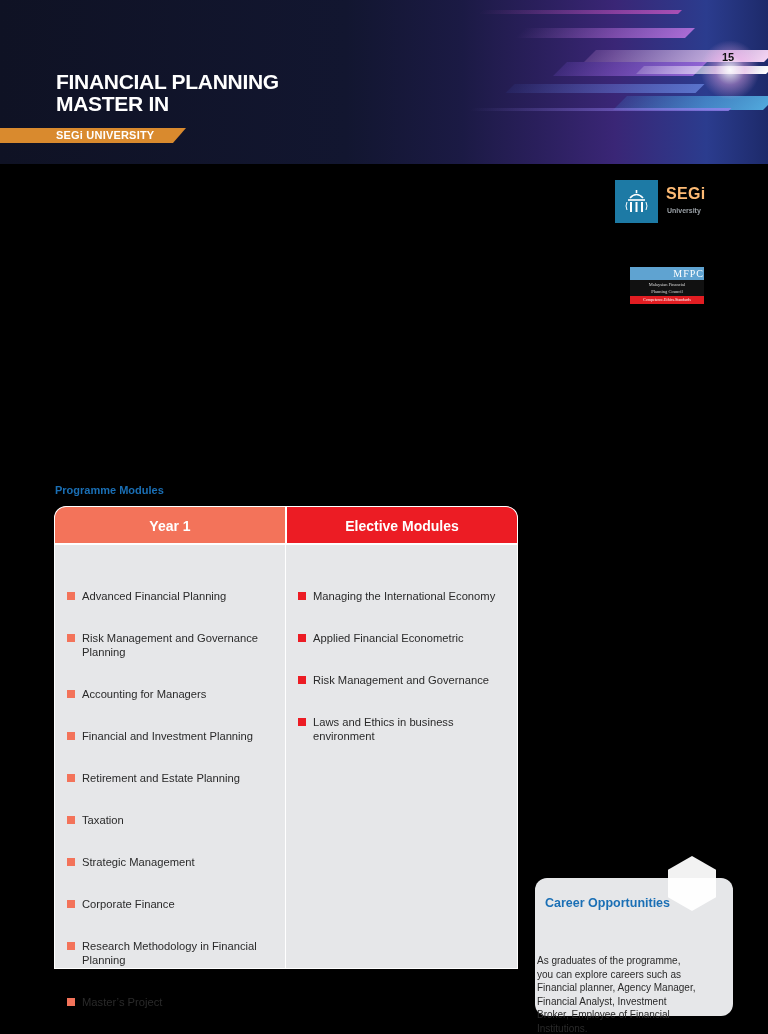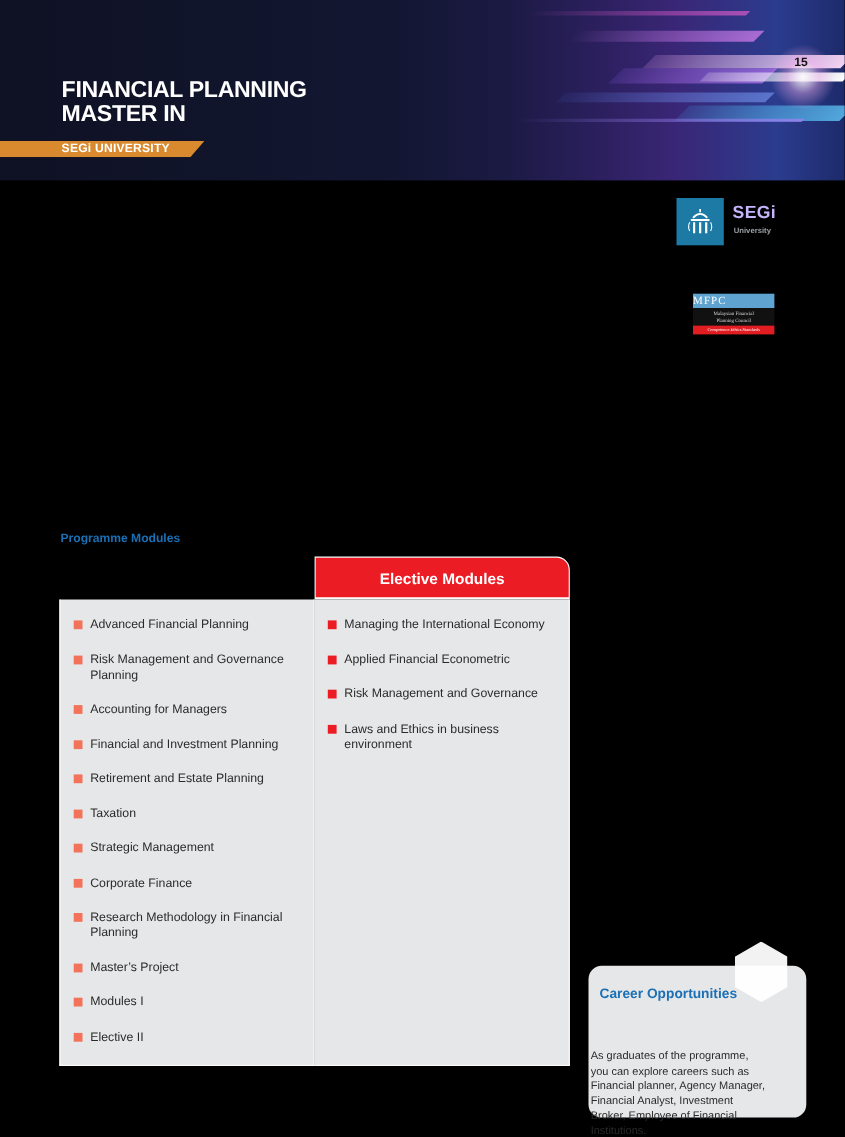--- a/index.html
+++ b/index.html
@@ -32,42 +32,42 @@
   .uni-tag span { position: absolute; left: 56px; top: 1px; color: #fff; font-size: 11px; font-weight: bold; letter-spacing: 0.2px; }
 
   .body-text { position: absolute; left: 54px; top: 160px; width: 464px; color: #0b0d14; font-size: 10px; line-height: 17px; }
   .body-text .line { height: 17px; white-space: nowrap; overflow: hidden; }
   .body-text .gap { height: 16px; }
 
   .accred-label { position: absolute; left: 640px; top: 162px; width: 70px; height: 8px; color: #0a0a0a; font-size: 8px; text-align: right; }
   .segi-logo { position: absolute; left: 615px; top: 180px; width: 100px; height: 43px; }
   .segi-box { position: absolute; left: 0; top: 0; width: 43px; height: 43px; background: #1d7aa5; }
   .segi-box svg { position: absolute; left: 8px; top: 8px; }
-  .segi-word { position: absolute; left: 51px; top: 5px; font-size: 16px; font-weight: bold; color: #c4b5fd; letter-spacing: 0.3px; }
+  .segi-word { position: absolute; left: 51px; top: 5px; font-size: 16px; font-weight: bold; color: #fdba74; letter-spacing: 0.3px; }
   .segi-sub { position: absolute; left: 52px; top: 27px; font-size: 7px; font-weight: bold; color: #9aa0a6; }
   .member-label { position: absolute; left: 660px; top: 250px; width: 50px; height: 8px; color: #0a0a0a; font-size: 8px; text-align: right; }
   .mfpc { position: absolute; left: 630px; top: 267px; width: 74px; height: 37px; }
-  .mfpc-top { height: 13px; background: #5fa3d1; color: #fff; font-family: "Liberation Serif", serif; font-size: 10px; text-align: left; line-height: 13px; letter-spacing: 1px; }
+  .mfpc-top { height: 13px; background: #5fa3d1; color: #fff; font-family: "Liberation Serif", serif; font-size: 10px; text-align: right; line-height: 13px; letter-spacing: 1px; }
   .mfpc-mid { height: 16px; background: #111; color: #ddd; font-family: "Liberation Serif", serif; font-size: 4.5px; text-align: center; line-height: 7px; padding-top: 1px; }
   .mfpc-bot { height: 8px; background: #e21d22; color: #fff; font-family: "Liberation Serif", serif; font-size: 4px; text-align: center; line-height: 8px; }
 
   .modules-heading { position: absolute; left: 55px; top: 484px; color: #1a6fb5; font-size: 11px; font-weight: bold; }
 
   .table { position: absolute; left: 54px; top: 506px; width: 464px; height: 463px; }
   .col { position: absolute; top: 0; height: 463px; }
   .col-left { left: 0; width: 232px; }
   .col-right { left: 232px; width: 232px; }
   .col-head { height: 39px; border: 1px solid #fff; border-bottom: 2px solid #fff; color: #fff; font-weight: bold; font-size: 14px; text-align: center; line-height: 38px; }
   .col-left .col-head { background: #f3735a; border-radius: 12px 0 0 0; }
   .col-right .col-head { background: #ec1c24; border-radius: 0 12px 0 0; }
   .col-body { position: absolute; top: 39px; left: 0; width: 232px; height: 424px; background: #e6e7e9; border: 1px solid #fff; border-top: none; }
   .col-left .col-body { border-right: 1px solid #fff; }
   .col-right .col-body { border-left: none; }
   .items { position: absolute; left: 12px; top: 16px; right: 8px; list-style: none; }
-  .items li { position: relative; padding-left: 15px; font-size: 11.2px; line-height: 14px; color: #2a2a2a; margin-bottom: 17.5px; }
+  .items li { position: relative; padding-left: 15px; font-size: 11.2px; line-height: 14px; color: #2a2a2a; margin-bottom: 17.5px; margin-top: 28px; }
   .bullet { position: absolute; left: 0; top: 3px; width: 8px; height: 8px; }
   .col-left .bullet { background: #f3735a; }
   .col-right .bullet { background: #ec1c24; }
 
   .career { position: absolute; left: 535px; top: 878px; width: 198px; height: 138px; background: #e6e7e9; border-radius: 12px; }
   .hex { position: absolute; left: 668px; top: 856px; width: 48px; height: 55px; background: #fff;
     clip-path: polygon(50% 0, 100% 25%, 100% 75%, 50% 100%, 0 75%, 0 25%); opacity: 0.95; }
   .career-title { position: absolute; left: 10px; top: 18px; color: #1a6fb5; font-size: 12.5px; font-weight: bold; }
   .career-text { position: absolute; left: 2px; top: 36px; width: 160px; font-size: 10px; line-height: 13.6px; color: #2a2a2a; margin-top: 40px; }
   .footer-note { position: absolute; left: 535px; top: 1024px; width: 80px; height: 6px; font-size: 6px; color: #0b0d14; }
@@ -136,20 +136,21 @@
     <div>Malaysian Financial</div>
     <div>Planning Council</div>
   </div>
   <div class="mfpc-bot">Competence.Ethics.Standards</div>
 </div>
 
 <div class="modules-heading">Programme Modules</div>
 
 <div class="table">
   <div class="col col-left">
+    <div class="col-head">Year 1</div>
     <div class="col-body">
       <ul class="items">
         <li><span class="bullet"></span><span>Advanced Financial Planning</span></li>
         <li><span class="bullet"></span><span>Risk Management and Governance Planning</span></li>
         <li><span class="bullet"></span><span>Accounting for Managers</span></li>
         <li><span class="bullet"></span><span>Financial and Investment Planning</span></li>
         <li><span class="bullet"></span><span>Retirement and Estate Planning</span></li>
         <li><span class="bullet"></span><span>Taxation</span></li>
         <li><span class="bullet"></span><span>Strategic Management</span></li>
         <li><span class="bullet"></span><span>Corporate Finance</span></li>

